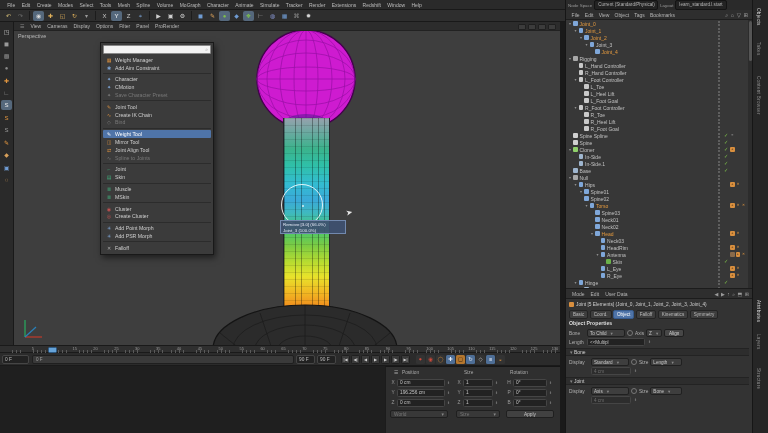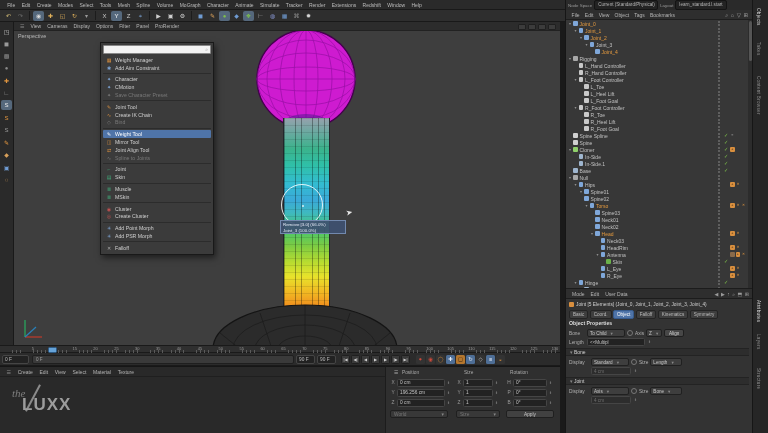--- a/index.html
+++ b/index.html
@@ -435,38 +435,20 @@
         <div class="recbtn" style="color: rgb(217, 143, 62);">◯</div>
         <div class="recbtn blue">✚</div>
         <div class="recbtn orange">▢</div>
         <div class="recbtn blue">↻</div>
         <div class="recbtn" style="color: rgb(187, 187, 187);">◇</div>
         <div class="recbtn blue">≡</div>
         <div class="recbtn" style="color: rgb(217, 143, 62);">◒</div>
       </div>
   </div>
 
-  <div class="abs" id="matarea">
-    <div id="matmenu">
-      <span class="mi" style="color:#8a8a8a">☰</span>
-      <span id="matmenu-items" style="display:flex">
-          <div class="mi">Create</div>
-          <div class="mi">Edit</div>
-          <div class="mi">View</div>
-          <div class="mi">Select</div>
-          <div class="mi">Material</div>
-          <div class="mi">Texture</div>
-        </span>
-    </div>
-    <div id="watermark">
-      <span class="wthe">the</span>
-      <span class="wslash"></span>
-      <span class="wmain">LUXX</span>
-    </div>
-  </div>
 
   <div class="abs" id="coordpanel">
     <span class="chead" style="left:8px">☰</span>
     <span class="chead" style="left:16px">Position</span>
     <span class="chead" style="left:78px">Size</span>
     <span class="chead" style="left:124px">Rotation</span>
     <div id="coordrows">
         <div class="crow" style="left: 4px; top: 12px;">
           <div class="clab">X</div>
           <div class="cfield" style="width: 48px;">0 cm</div>

